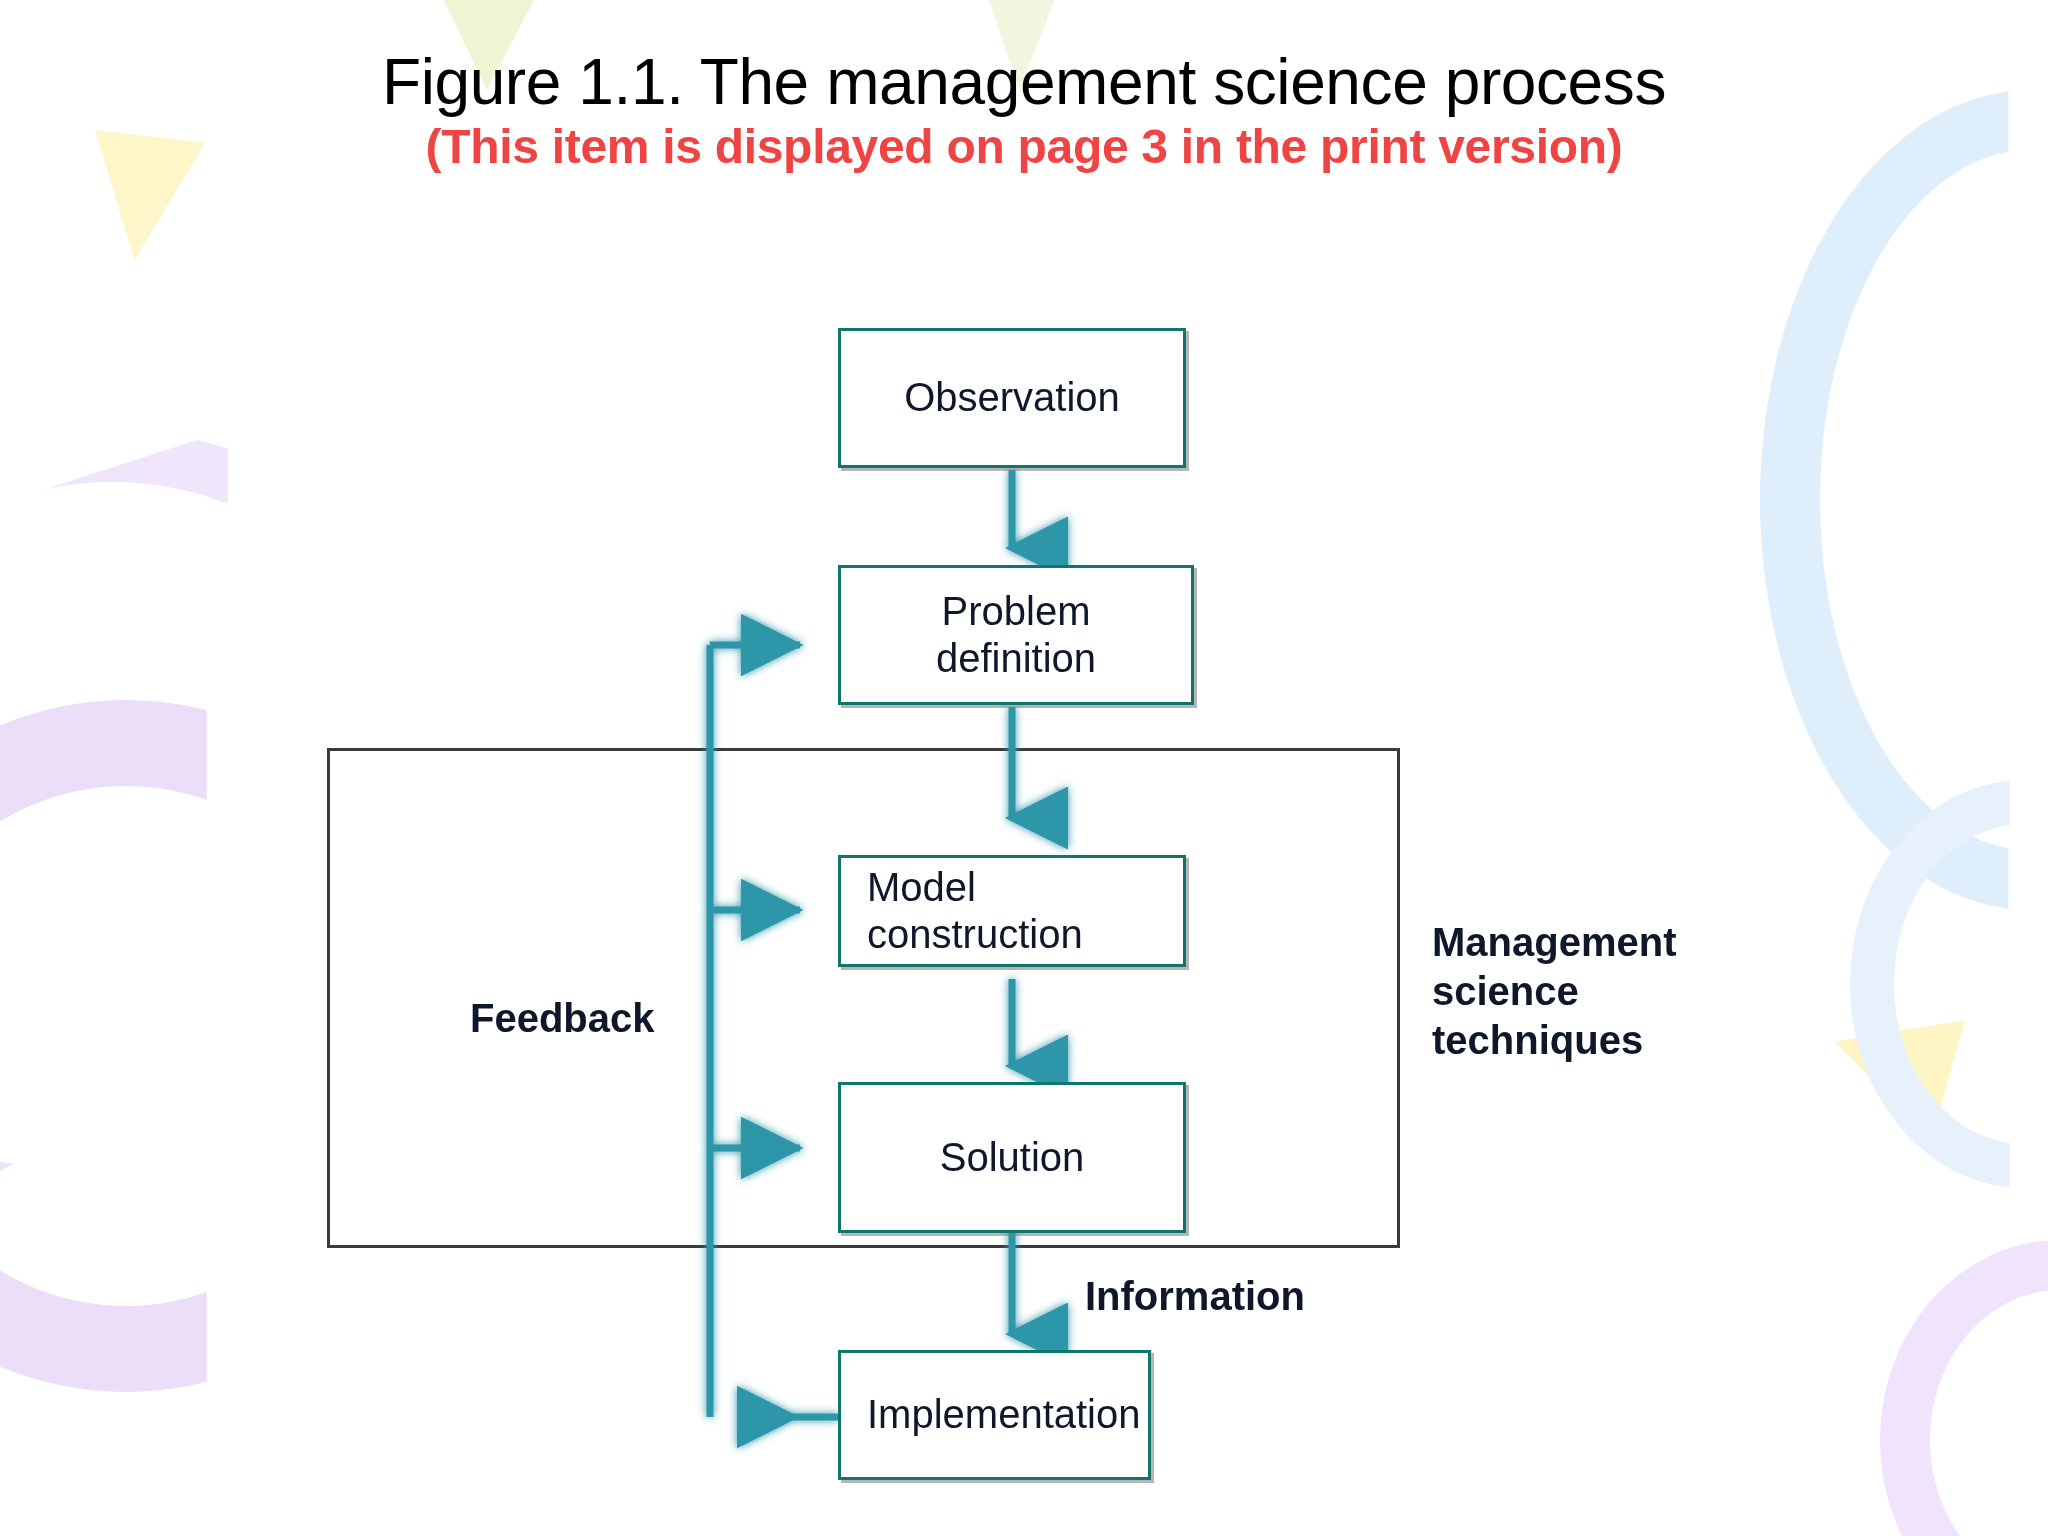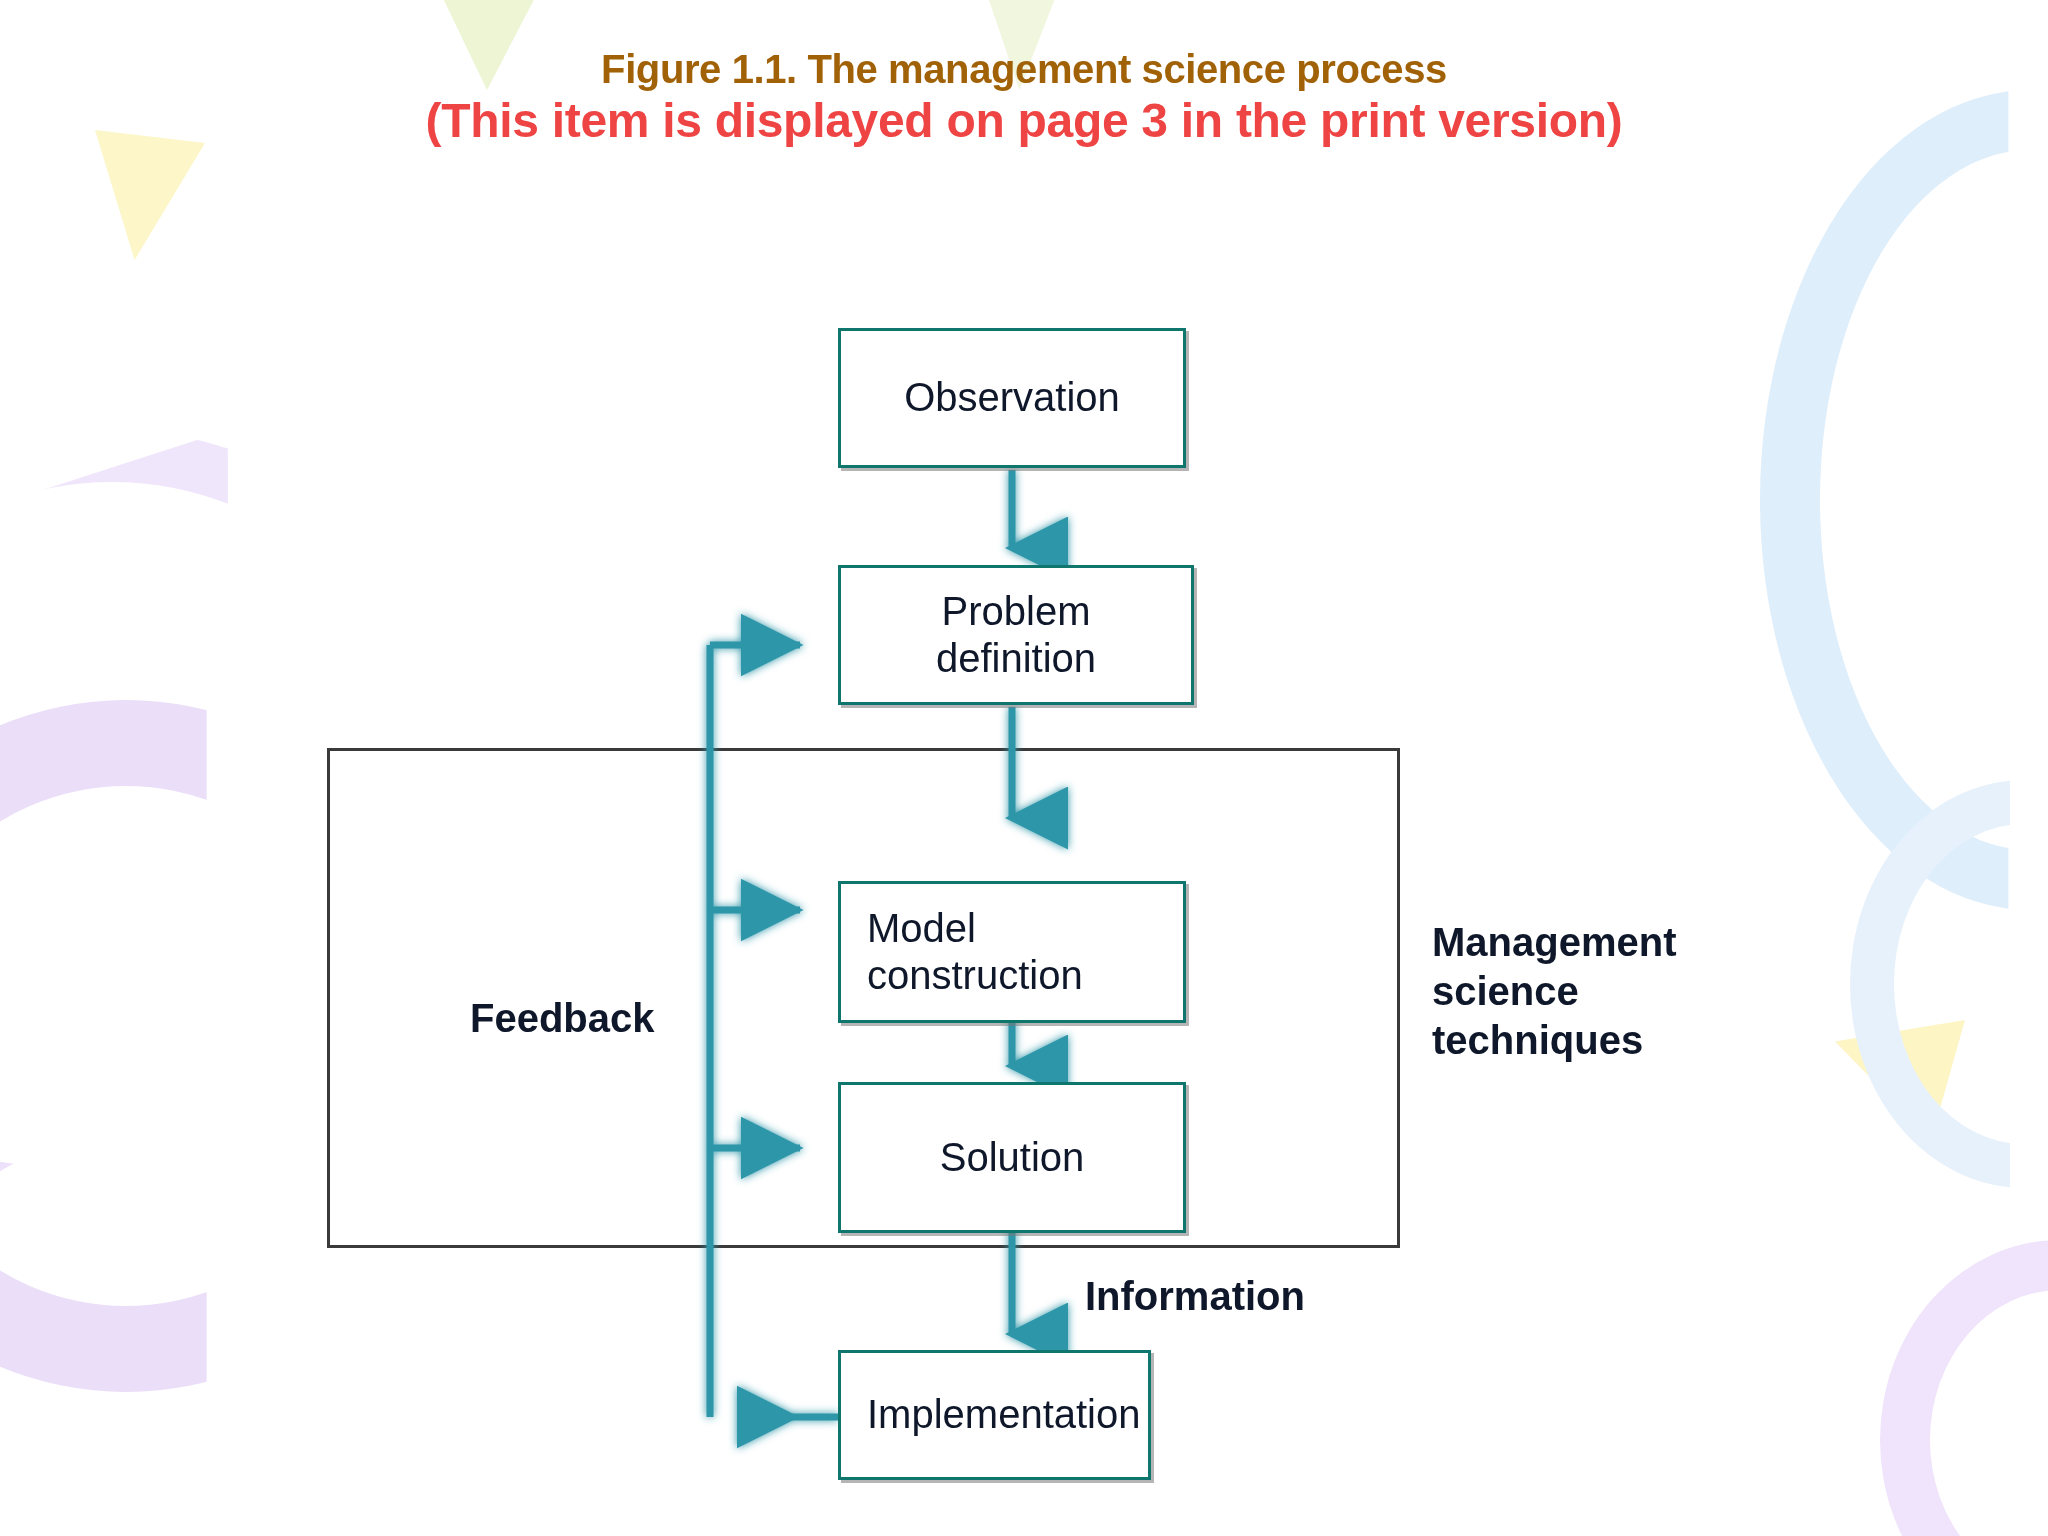--- a/index.html
+++ b/index.html
@@ -91,23 +91,23 @@
   }
 
   
   .title-block {
     position: absolute;
     left: 0; top: 48px;
     width: 2048px;
     text-align: center;
   }
   .fig-title {
-    font-size: 40px;
-    font-weight: bold;
-    color: #a16207;
+    font-size: 64px;
+    font-weight: normal;
+    color: #000000;
     letter-spacing: -0.4px;
     line-height: 1.08;
     white-space: nowrap;
   }
   .fig-subtitle {
     margin-top: 4px;
     font-size: 48px;
     font-weight: bold;
     color: #ef4444;
     letter-spacing: -0.3px;
@@ -133,21 +133,21 @@
     font-size: 40px;
     color: #0f172a;
     line-height: 1.18;
     z-index: 6;
   }
   .node.center { justify-content: center; text-align: center; }
   .node.left   { justify-content: flex-start; padding-left: 26px; text-align: left; }
 
   #node-observation   { left: 838px;  top: 328px;  width: 348px; height: 140px; }
   #node-problem       { left: 838px;  top: 565px;  width: 356px; height: 140px; }
-  #node-model         { left: 838px;  top: 881px;  width: 348px; height: 142px; }
+  #node-model         { left: 838px;  top: 855px;  width: 348px; height: 112px; }
   #node-solution      { left: 838px;  top: 1082px; width: 348px; height: 151px; }
   #node-implementation{ left: 838px;  top: 1350px; width: 313px; height: 130px; }
 
   
   #ms-rect {
     position: absolute;
     left: 327px; top: 748px;
     width: 1073px; height: 500px;
     box-sizing: border-box;
     border: 3px solid #3a3a3a;

